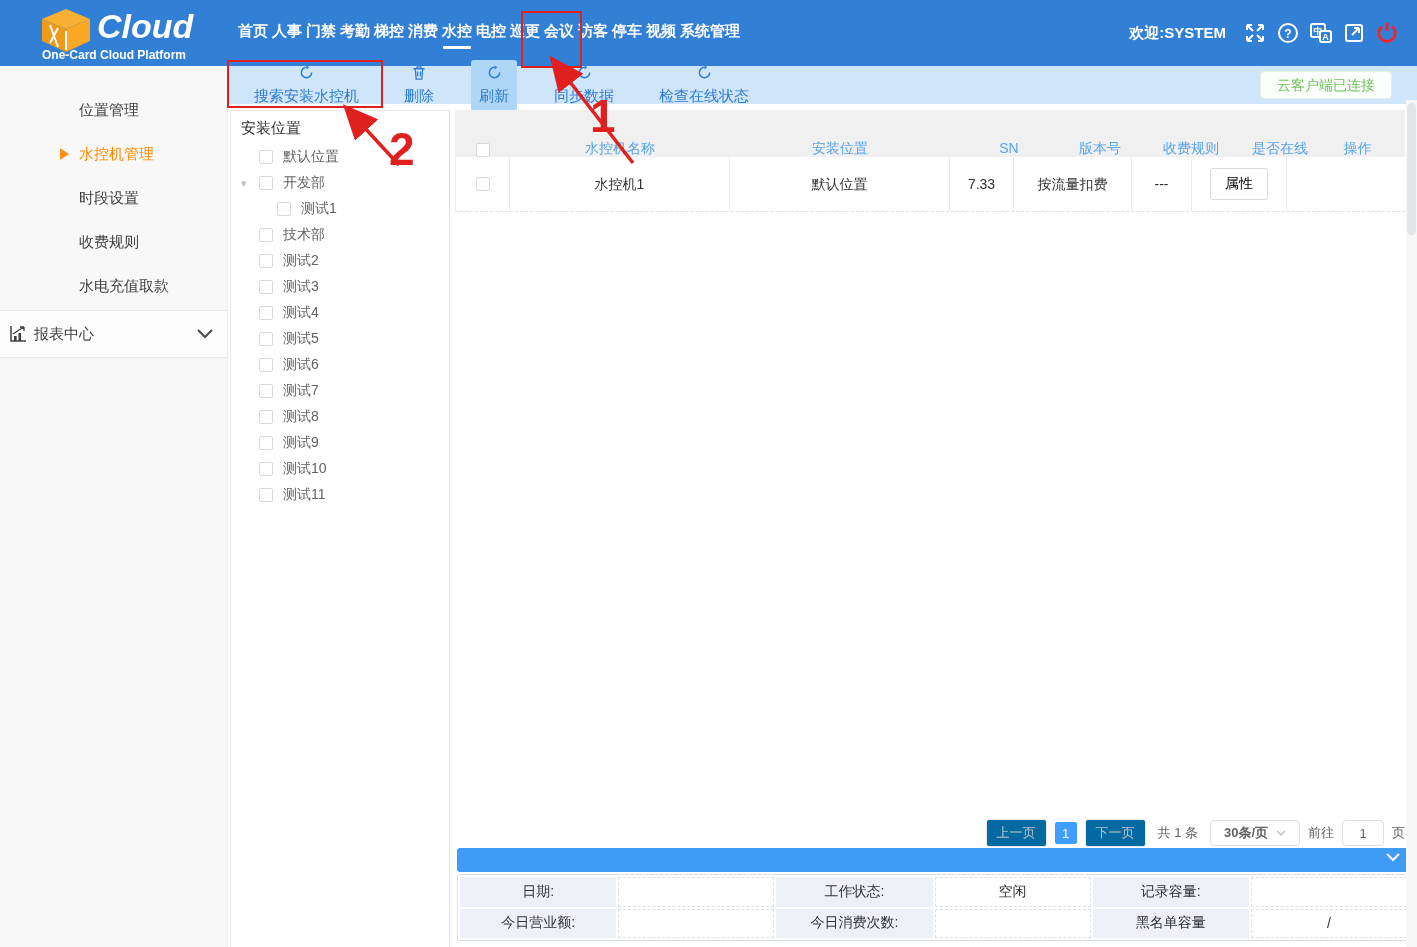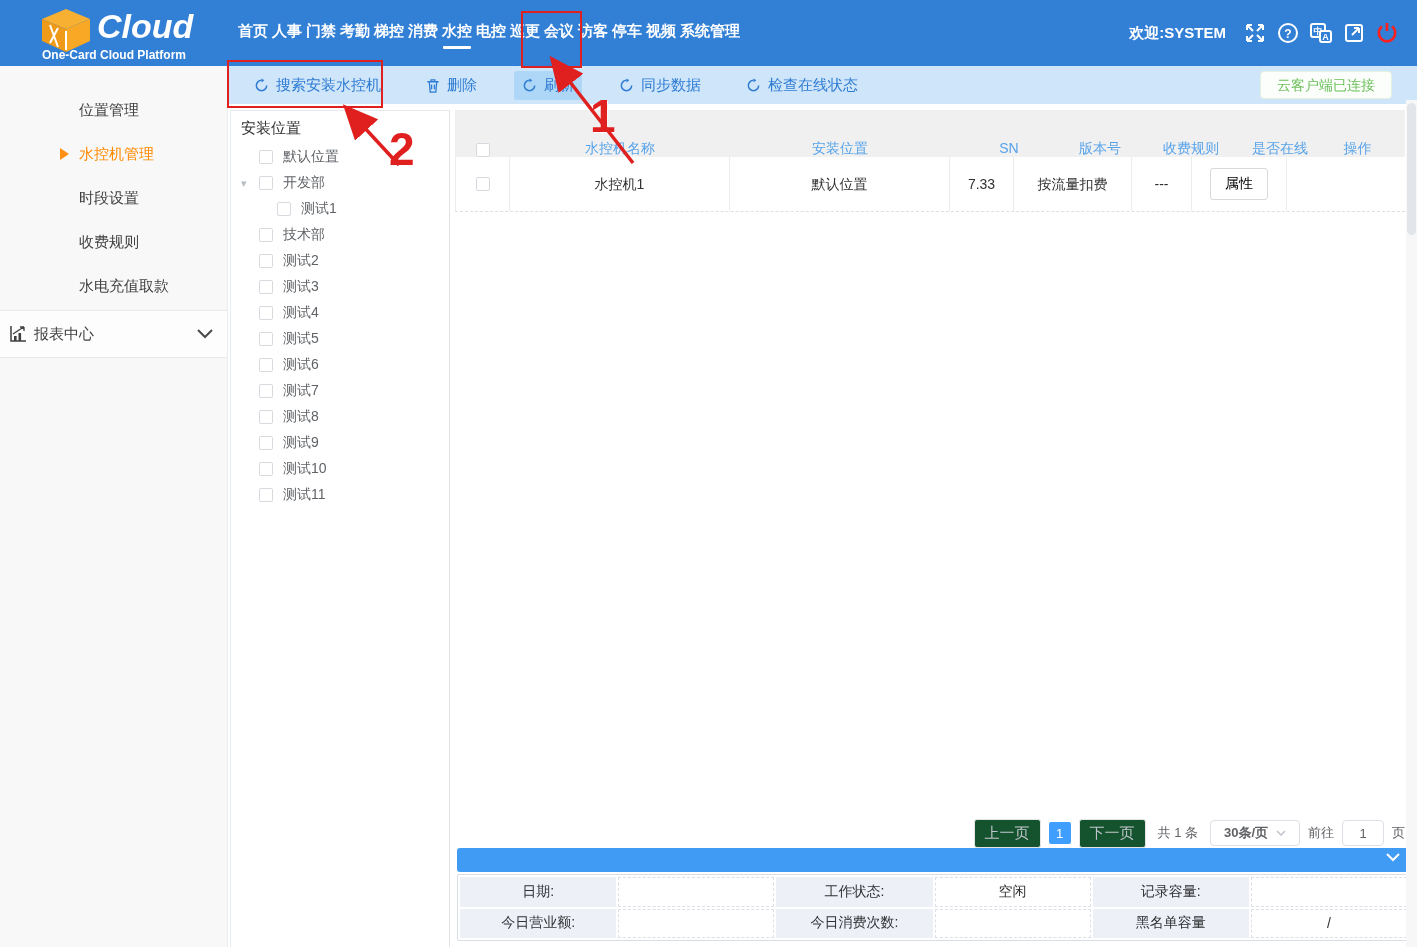--- a/index.html
+++ b/index.html
@@ -66,20 +66,21 @@
 
   
   .toolbar {
     position:absolute; left:228px; top:66px; width:1189px; height:38px;
     background:#cfe6fa; display:flex; align-items:center; padding-left:18px;
   }
   .tb-btn {
     display:flex; align-items:center; gap:7px; color:#2f7cd3; font-size:15px;
     cursor:pointer; margin-right:29px; padding:5px 8px; border-radius:3px;
     white-space:nowrap;
+    flex-direction:column;
   }
   .tb-btn.hl { background:#aed6f6;text-align:center; }
   .cloud-status {
     position:absolute; right:25px; top:5px; height:28px; padding:0 16px;
     background:#fbfefb; border:1px solid #e3f2e0; border-radius:4px;
     color:#6cbf5a; font-size:14px; line-height:26px; cursor:pointer; white-space:nowrap;
   }
 
   
   .tree-panel {
@@ -127,22 +128,22 @@
     font-family:inherit;
   }
 
   
   .pagination {
     position:absolute; left:455px; top:818px; width:950px; height:30px;
     display:flex; align-items:center; justify-content:flex-end; gap:8px;
     font-size:13px; color:#606266; background:#fff;
   }
   .pg-btn {
-    border:1px solid #e6e6e6; background:#14532d; color:#c0c4cc;
-    padding:4px 10px; border-radius:3px; font-size:15px; cursor:pointer;
+    border:1px solid #e6e6e6; background:#0369a1; color:#c0c4cc;
+    padding:4px 10px; border-radius:3px; font-size:13px; cursor:pointer;
     font-family:inherit;
   }
   .pg-cur {
     background:#409eff; color:#fff; min-width:22px; height:22px;
     display:flex; align-items:center; justify-content:center;
     border-radius:2px; font-size:13px; cursor:pointer;
   }
   .pg-total { color:#606266; margin:0 4px; white-space:nowrap; }
   .pg-select {
     border:1px solid #dcdfe6; border-radius:4px; height:26px; width:90px;

